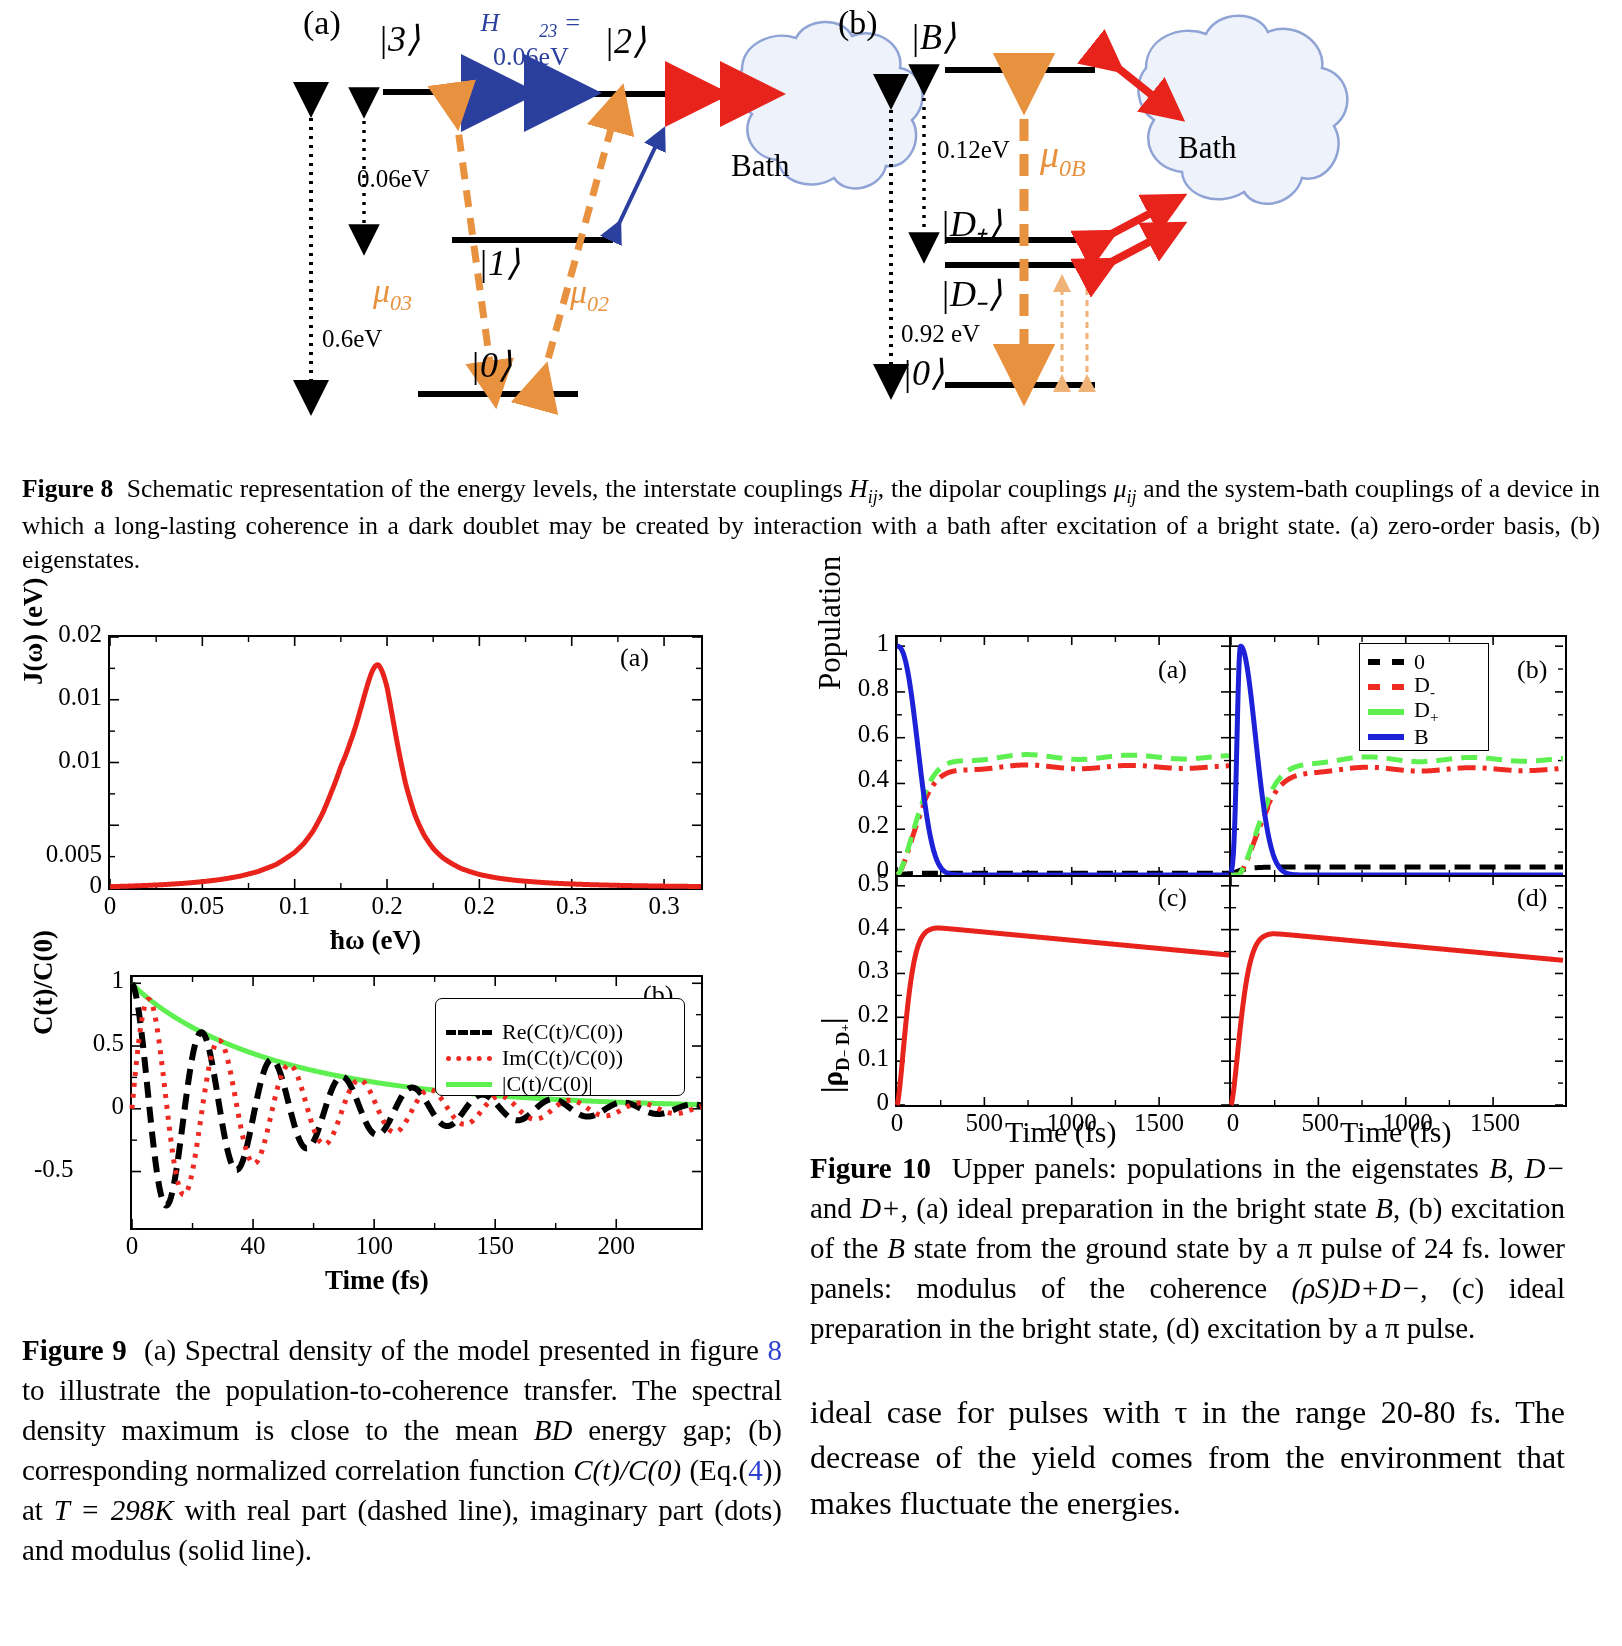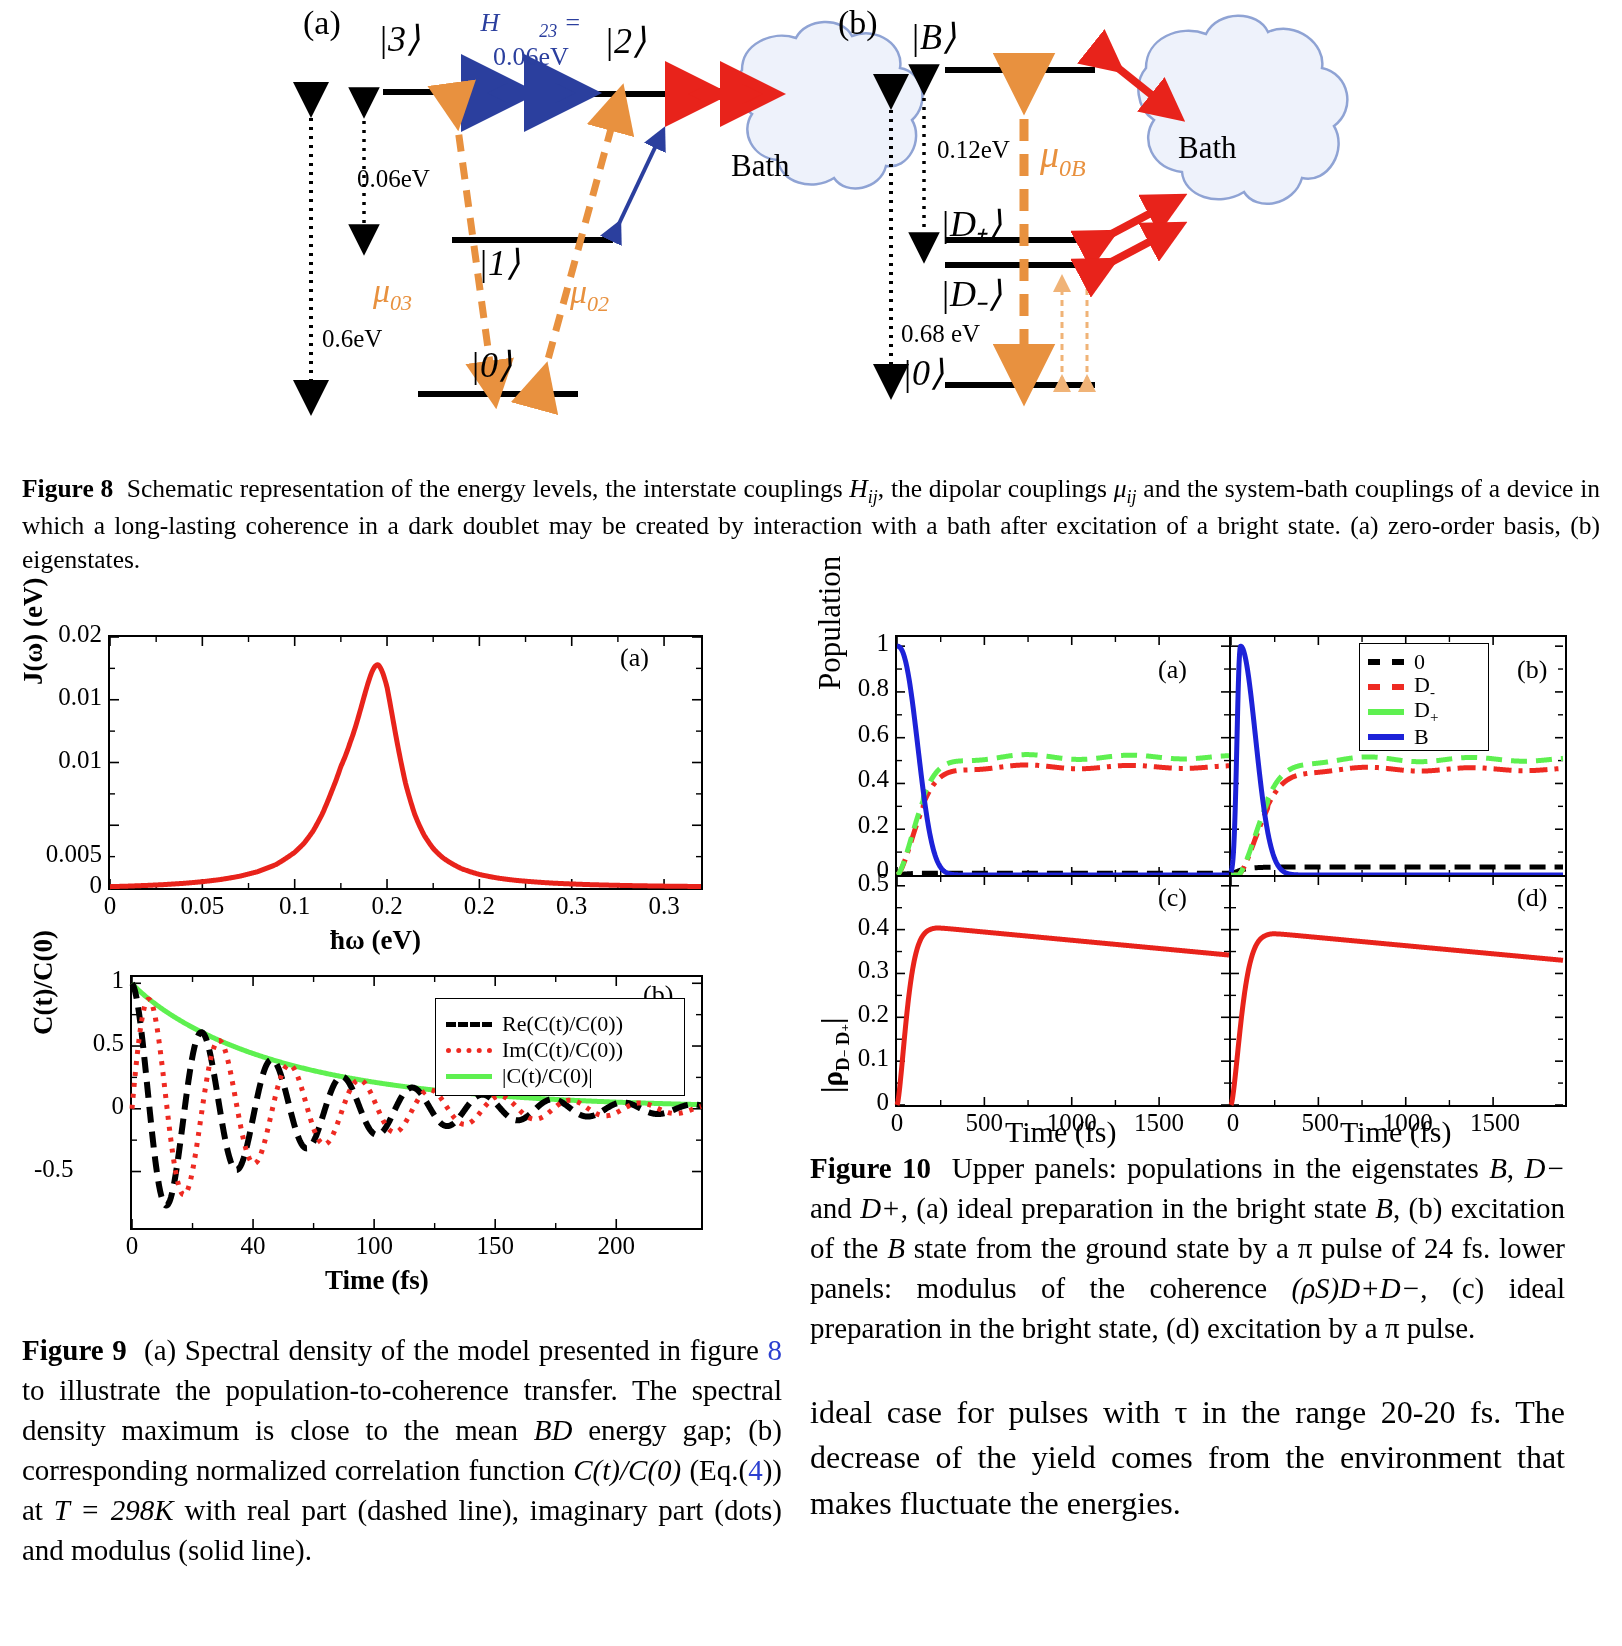--- a/index.html
+++ b/index.html
@@ -156,21 +156,21 @@
   <div class="bathlab" style="left:731px;top:148px;">Bath</div>
 
   <div class="panel-tag abs" style="left:838px;top:4px;">(b)</div>
 
   <div class="ket" style="left:910px;top:16px;">|B⟩</div>
   <div class="ket" style="left:940px;top:198px;">|D₊⟩</div>
   <div class="ket" style="left:940px;top:268px;">|D₋⟩</div>
   <div class="ket" style="left:902px;top:352px;">|0⟩</div>
 
   <div class="evlab" style="left:937px;top:136px;">0.12eV</div>
-  <div class="evlab" style="left:901px;top:320px;">0.68  eV</div>
+  <div class="evlab" style="left:901px;top:320px;">0.92  eV</div>
 
   <div class="mulab" style="left:1040px;top:132px;font-size:38px;">
     <span>μ</span><span style="font-size:24px;vertical-align:sub;">0B</span>
   </div>
 
   <div class="bathlab" style="left:1178px;top:130px;">Bath</div>
 </div>
 
 <div class="caption" style="left:22px;top:472px;width:1578px;">
   <b>Figure 8</b>&nbsp;
@@ -297,21 +297,21 @@
       <div class="tick" style="position: absolute; text-align: right; width: 90px; left: 34px; top: 351.275px;">1</div>
     </div>
   <div id="xt9b">
       <div class="tick" style="position: absolute; text-align: center; width: 120px; left: 72px; top: 617px;">0</div>
       <div class="tick" style="position: absolute; text-align: center; width: 120px; left: 193.064px; top: 617px;">40</div>
       <div class="tick" style="position: absolute; text-align: center; width: 120px; left: 314.128px; top: 617px;">100</div>
       <div class="tick" style="position: absolute; text-align: center; width: 120px; left: 435.191px; top: 617px;">150</div>
       <div class="tick" style="position: absolute; text-align: center; width: 120px; left: 556.255px; top: 617px;">200</div>
     </div>
 
-  <div class="legbox" style="left:435px;top:383px;width:250px;height:98px;padding:12px 10px;">
+  <div class="legbox" style="left:435px;top:383px;width:250px;height:98px;padding:20px 10px;border-radius:7px;">
     <div class="legrow">
       <span class="legline" style="border-top:5px dashed #000;"></span>
       <span class="legtxt">Re(C(t)/C(0))</span>
     </div>
     <div class="legrow">
       <span class="legline" style="border-top:5px dotted #ee2a22;"></span>
       <span class="legtxt">Im(C(t)/C(0))</span>
     </div>
     <div class="legrow">
       <span class="legline" style="border-top:5px solid #5ef050;"></span>
@@ -558,13 +558,13 @@
     </div>
 
   <div class="axlabel serif" style="left:205px;top:500px;font-size:30px;">Time (fs)</div>
   <div class="axlabel serif" style="left:540px;top:500px;font-size:30px;">Time (fs)</div>
 </div>
 
 <div class="bodytext" style="left:810px;top:1148px;width:755px;">
   <b>Figure 10</b>&nbsp;&nbsp;<span>Upper panels: populations in the eigenstates </span><i>B</i><span>, </span><i>D−</i><span> and </span><i>D+</i><span>, (a) ideal preparation in the bright state </span><i>B</i><span>, (b) excitation of the </span><i>B</i><span> state from the ground state by a π pulse of 24 fs. lower panels: modulus of the coherence </span><i>(ρS)D+D−</i><span>, (c) ideal preparation in the bright state, (d) excitation by a π pulse.</span>
 </div>
 
-<div class="bodytext" style="left:810px;top:1390px;width:755px;font-size:32px;line-height:1.42;">ideal case for pulses with τ in the range 20-20 fs. The decrease of the yield comes from the environment that makes fluctuate the energies.</div>
+<div class="bodytext" style="left:810px;top:1390px;width:755px;font-size:32px;line-height:1.42;">ideal case for pulses with τ in the range 20-80 fs. The decrease of the yield comes from the environment that makes fluctuate the energies.</div>
 
 </body></html>

